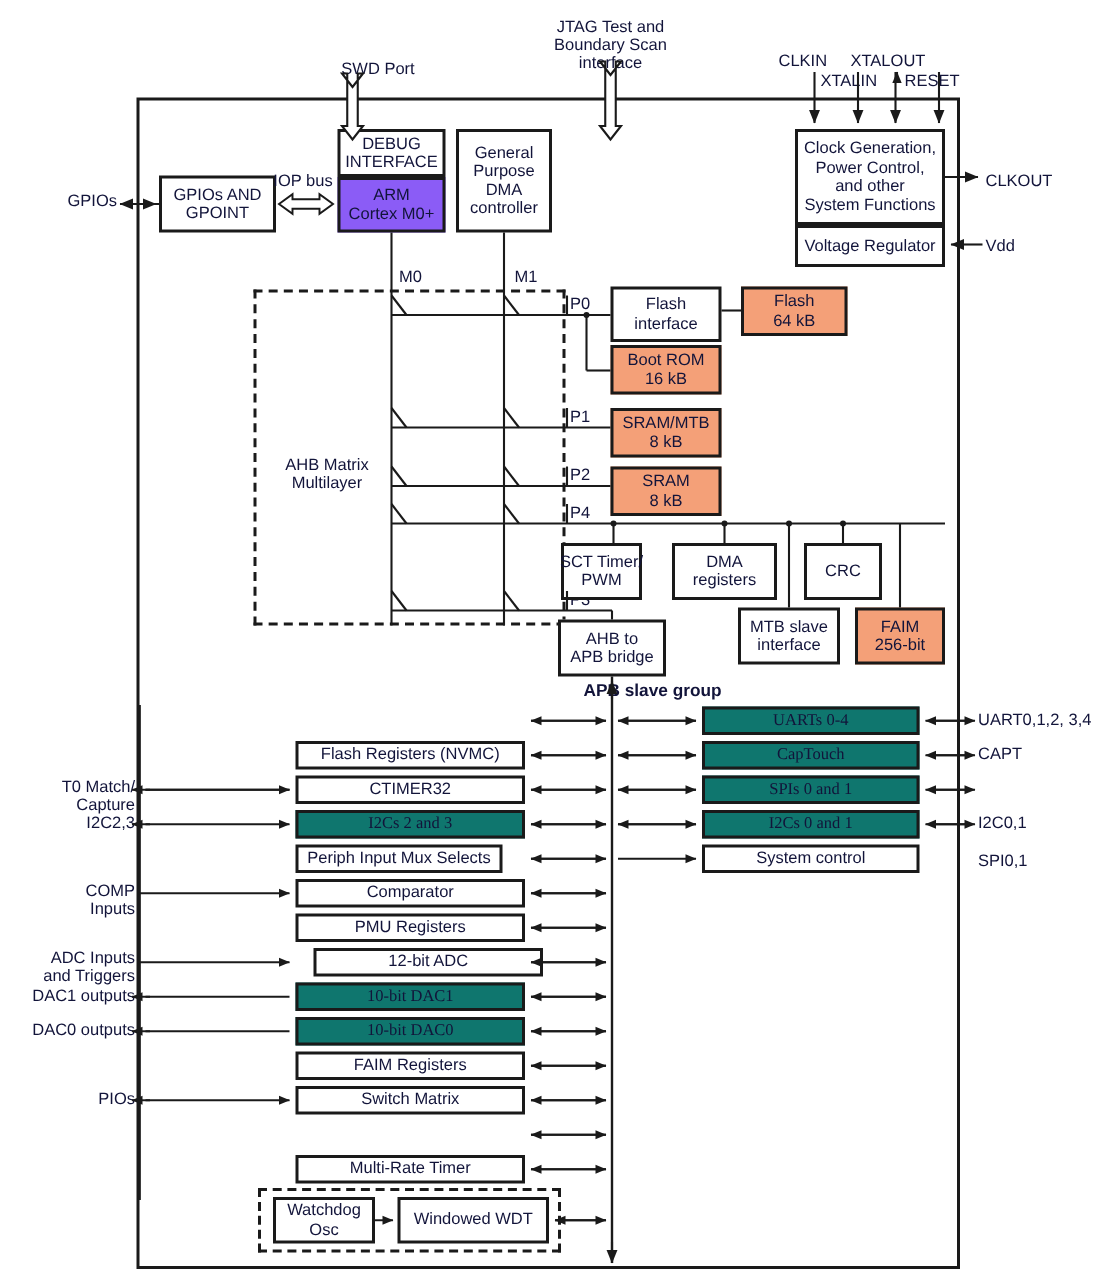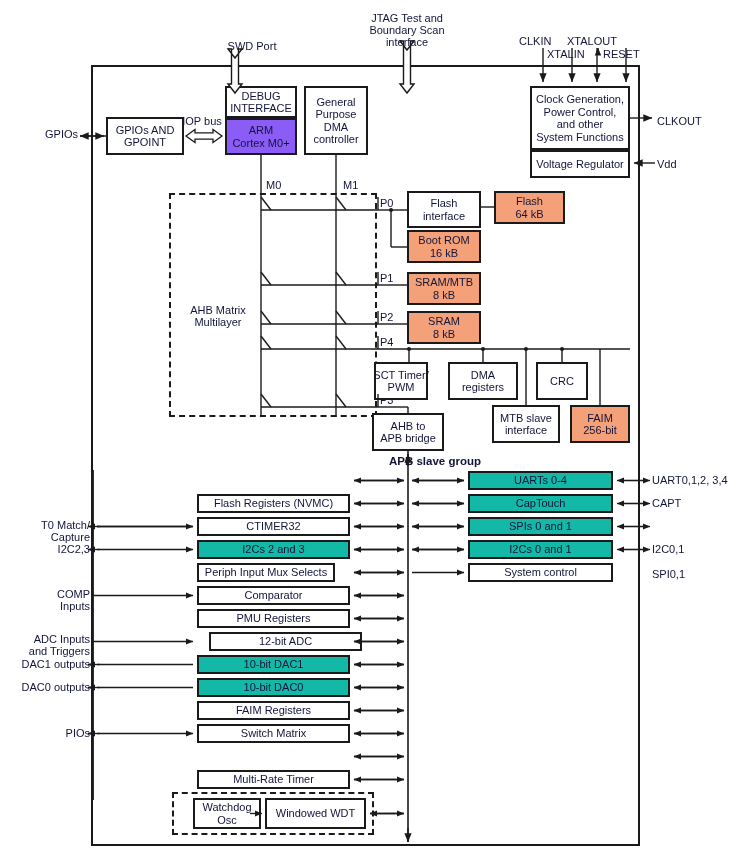--- a/index.html
+++ b/index.html
@@ -5,21 +5,21 @@
   html,body{margin:0;padding:0;background:#ffffff;}
   body{font-family:"Liberation Sans", sans-serif;}
   #canvas{position:relative;width:741px;height:852px;background:#fff;overflow:hidden;}
 
   
   .blk{position:absolute;box-sizing:border-box;border:2px solid #1a1a1a;background:#fff;
        display:flex;flex-direction:column;align-items:center;justify-content:center;
        font-size:11px;line-height:12.5px;color:#12143a;text-align:center;}
   .blk span{display:block;white-space:nowrap;}
   .orange{background:#f4a078;}
-  .tan{background:#14b8a6;}
+  .tan{background:#0f766e;font-family:Liberation Serif, serif;}
   .blue{background:#8b5cf6;}
   .dashed{position:absolute;box-sizing:border-box;border:2px dashed #1a1a1a;background:transparent;}
   .chipbox{position:absolute;box-sizing:border-box;border:2.5px solid #1a1a1a;background:transparent;}
   .lbl{position:absolute;font-size:11px;line-height:12.5px;color:#12143a;white-space:nowrap;}
   .lbl.c{text-align:center;}
   .lbl.r{text-align:right;}
   .lbl.b{font-weight:bold;}
   svg.ov{position:absolute;left:0;top:0;width:741px;height:852px;pointer-events:none;}
   .dot{position:absolute;width:4px;height:4px;border-radius:50%;background:#1a1a1a;}
 </style>
@@ -186,21 +186,21 @@
       <span>SPIs 0 and 1</span>
     </div>
   <div class="blk tan" style="left:468px;top:540px;width:145px;height:19px;">
       <span>I2Cs 0 and 1</span>
     </div>
   <div class="blk" style="left:468px;top:563px;width:145px;height:19px;">
       <span>System control</span>
     </div>
 
   <div class="dashed" style="left:172px;top:792px;width:202px;height:43px;"></div>
-  <div class="blk" style="left:182px;top:798px;width:68px;height:31px;margin-left:11px;">
+  <div class="blk" style="left:182px;top:798px;width:68px;height:31px;">
     <span>Watchdog</span>
     <span>Osc</span>
   </div>
   <div class="blk" style="left:265px;top:798px;width:101px;height:31px;">
     <span>Windowed WDT</span>
   </div>
 
   <div class="lbl r" style="left:10px;top:519px;width:80px;">T0 Match/</div>
   <div class="lbl r" style="left:10px;top:531px;width:80px;">Capture</div>
   <div class="lbl r" style="left:10px;top:543px;width:80px;">I2C2,3</div>

